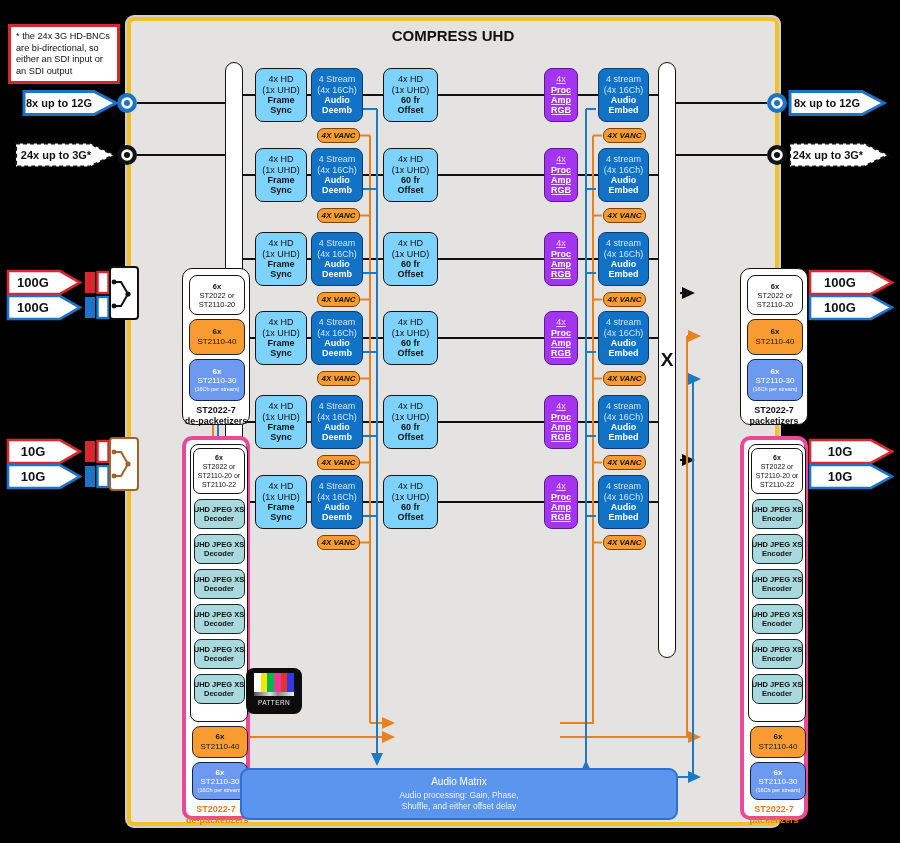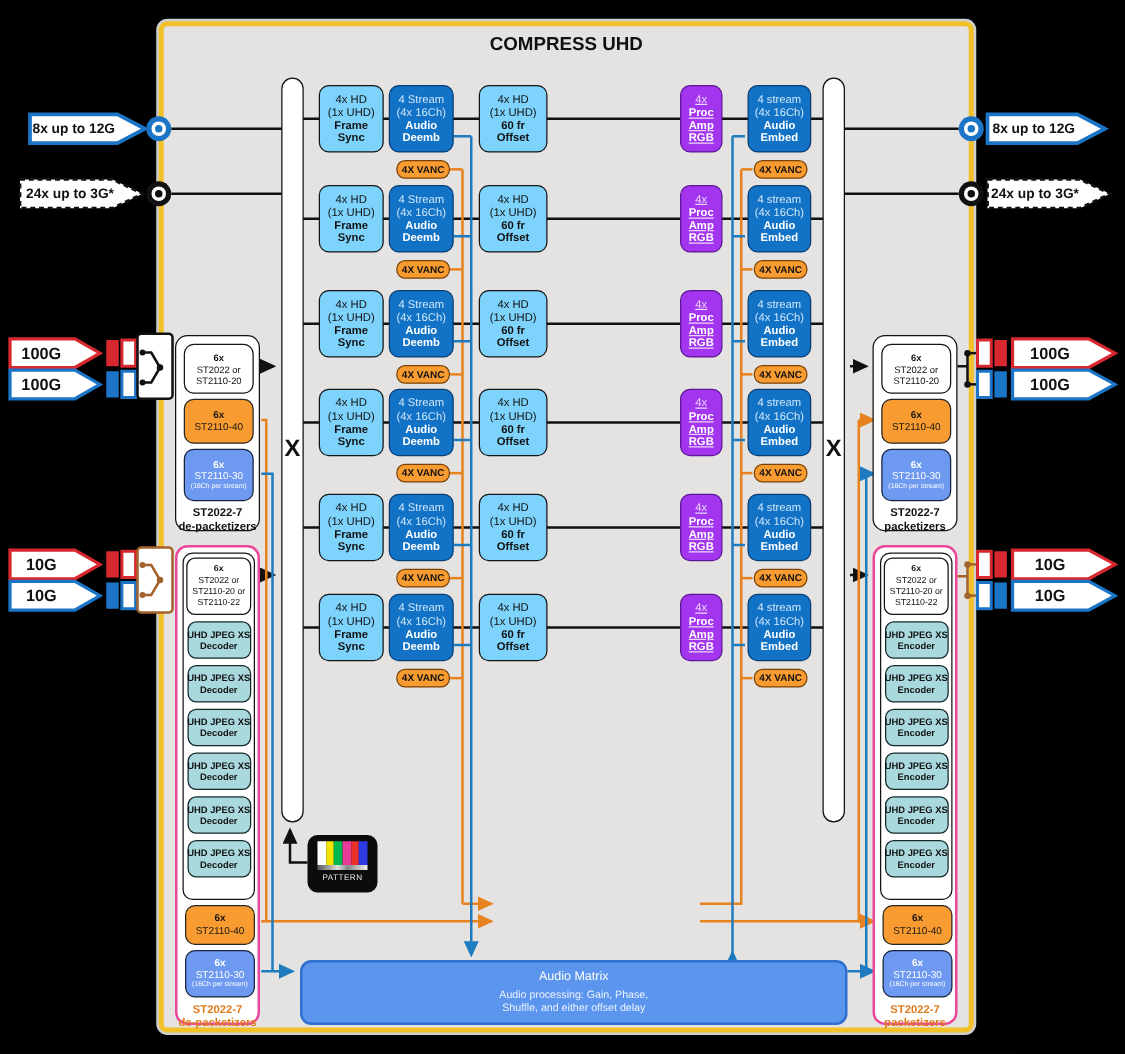--- a/index.html
+++ b/index.html
@@ -13,39 +13,39 @@
         padding:4px 5px;font-size:9.2px;line-height:1.25;font-weight:500;z-index:2;}
   #wires{position:absolute;left:0;top:0;z-index:1;}
   
   .blk{position:absolute;box-sizing:border-box;border-radius:8px;display:flex;flex-direction:column;
        align-items:center;justify-content:center;text-align:center;font-size:9px;line-height:1.16;z-index:2;}
   .white{background:#7dd3fc;border:1.6px solid #151515;color:#111;}
   .blue{background:#1273C6;border:1.6px solid #0A3C70;color:#CFE6FA;}
   .blue .b{color:#fff;}
   .purple{background:#A335EF;border:1.6px solid #5B1795;color:#EBD7FD;text-decoration:underline;}
   .purple .b{color:#fff;}
-  .vanc{background:#F89B30;border:1.6px solid #7A4206;color:#111;font-size:8px;font-weight:700;border-radius:7px;}
+  .vanc{background:#F89B30;border:1.6px solid #7A4206;color:#111;font-size:8px;font-weight:700;border-radius:7px;font-style:italic;}
   .ln{white-space:nowrap;}
   .ln.b{font-weight:700;}
   .ln.s{font-size:5.5px;line-height:1.3;}
   .row{position:absolute;left:0;width:900px;height:0;}
   .fs{left:255px;top:0;width:52px;height:54px;}
   .de{left:311px;top:0;width:52px;height:54px;}
   .v1{left:317px;top:60px;width:43px;height:15px;}
   .of{left:383px;top:0;width:55px;height:54px;}
   .pa{left:544px;top:0;width:34px;height:54px;}
   .em{left:598px;top:0;width:51px;height:54px;}
   .v2{left:603px;top:60px;width:43px;height:15px;}
   
   .xbar{position:absolute;top:62px;width:18px;height:596px;background:#fff;border:1.6px solid #111;border-radius:9px;
         z-index:2;display:flex;align-items:center;justify-content:center;font-size:19px;font-weight:700;box-sizing:border-box;}
   
-  .cont{position:absolute;background:#fff;border-radius:10px;z-index:2;box-sizing:border-box;}
+  .cont{position:absolute;background:#fff;border-radius:10px;z-index:2;box-sizing:border-box;margin-left:42px;}
   .cont.dark{border:1.8px solid #121212;}
-  .cont.orangeb{border:2px solid #ec4899;}
+  .cont.orangeb{border:4px solid #ec4899;}
   .mini{position:absolute;left:6px;width:56px;box-sizing:border-box;border-radius:8px;display:flex;flex-direction:column;
         align-items:center;justify-content:center;text-align:center;font-size:8px;line-height:1.2;}
   .mini.w{background:#fff;border:1.5px solid #151515;font-size:7.5px;}
   .mini.o{background:#F89B30;border:1.6px solid #262626;color:#161616;}
   .mini.bl{background:#6D99F0;border:1.6px solid #16233D;color:#fff;}
   .contlabel{position:absolute;left:0;right:0;text-align:center;font-size:9px;font-weight:700;line-height:1.25;}
   .contlabel.orange{color:#E07B1F;}
   .inner{position:absolute;left:4px;top:4px;width:58px;height:278px;background:#fff;border:1.6px solid #141414;border-radius:8px;
          display:flex;flex-direction:column;align-items:center;padding-top:3px;gap:5px;box-sizing:border-box;}
   .hdr{width:52px;height:46px;background:#fff;border:1.5px solid #151515;border-radius:7px;display:flex;flex-direction:column;
@@ -68,20 +68,21 @@
   #bars div{flex:1;}
   #graybar{width:40px;height:4px;background:linear-gradient(90deg,#555,#ddd 40%,#888 60%,#eee);}
   #pattern .t{font-size:6.5px;color:#ededed;letter-spacing:.4px;margin-top:3px;}
 </style>
 </head>
 <body>
 
 <div id="stage">
   <div id="board"></div>
   <div id="title">COMPRESS UHD</div>
+  <div id="note">* the 24x 3G HD-BNCs are bi-directional, so either an SDI input or an SDI output</div>
 
   <svg id="wires" width="900" height="843">
     <defs>
       <marker id="mb" markerWidth="8" markerHeight="8" refX="5.5" refY="3" orient="auto">
           <path d="M0,0 L6.5,3 L0,6 Z" fill="#111"></path>
         </marker>
       <marker id="mo" markerWidth="8" markerHeight="8" refX="5.5" refY="3" orient="auto">
           <path d="M0,0 L6.5,3 L0,6 Z" fill="#E8821E"></path>
         </marker>
       <marker id="ml" markerWidth="8" markerHeight="8" refX="5.5" refY="3" orient="auto">

